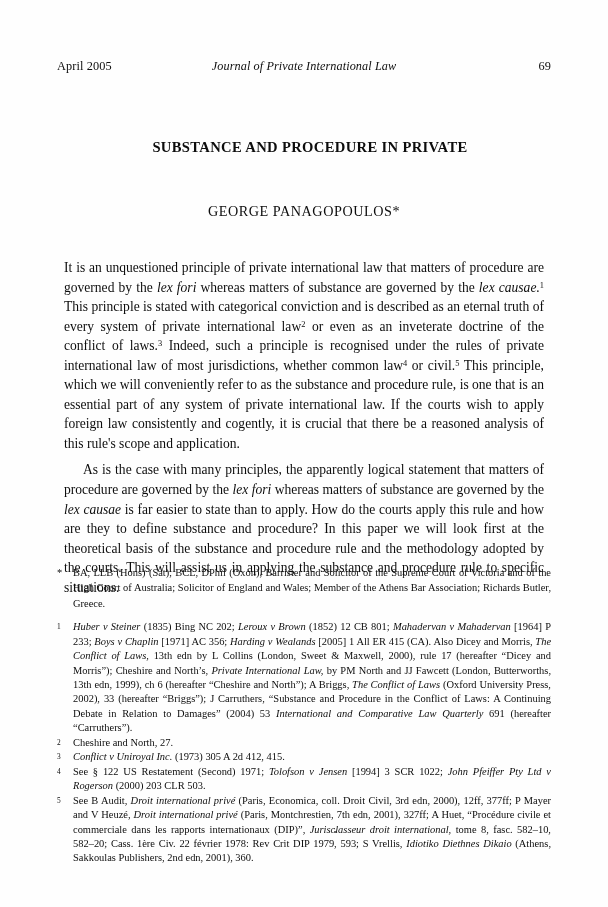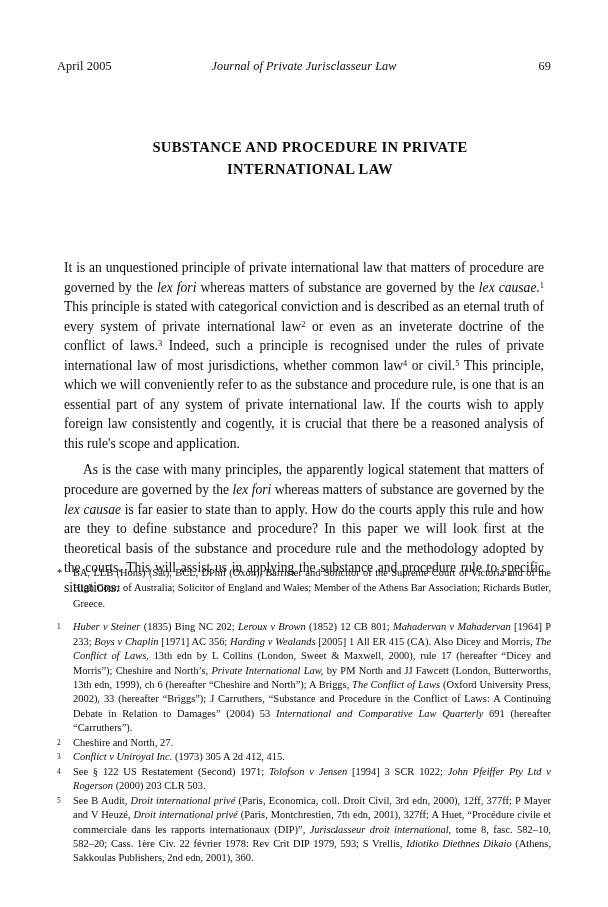--- a/index.html
+++ b/index.html
@@ -137,29 +137,29 @@
     border-radius: 50%;
   }
 </style>
 </head>
 <body>
 
 <div class="page">
 
   <div class="running-head">
     <span class="rh-left">April 2005</span>
-    <span class="rh-center">Journal of Private Jurisclasseur Law</span>
+    <span class="rh-center">Journal of Private International Law</span>
     <span class="rh-right">69</span>
   </div>
 
   <div class="title">
     <div>SUBSTANCE AND PROCEDURE IN PRIVATE</div>
-    <div>INTERNATIONAL LAW</div>
   </div>
 
+  <div class="author">GEORGE PANAGOPOULOS*</div>
 
   <div class="body-text">
     <p>It is an unquestioned principle of private international law that matters of procedure are governed by the <i>lex fori</i> whereas matters of substance are governed by the <i>lex causae.</i><sup>1</sup> This principle is stated with categorical conviction and is described as an eternal truth of every system of private international law<sup>2</sup> or even as an inveterate doctrine of the conflict of laws.<sup>3</sup> Indeed, such a principle is recognised under the rules of private international law of most jurisdictions, whether common law<sup>4</sup> or civil.<sup>5</sup> This principle, which we will conveniently refer to as the substance and procedure rule, is one that is an essential part of any system of private international law. If the courts wish to apply foreign law consistently and cogently, it is crucial that there be a reasoned analysis of this rule's scope and application.</p>
     <p class="indent">As is the case with many principles, the apparently logical statement that matters of procedure are governed by the <i>lex fori</i> whereas matters of substance are governed by the <i>lex causae</i> is far easier to state than to apply. How do the courts apply this rule and how are they to define substance and procedure? In this paper we will look first at the theoretical basis of the substance and procedure rule and the methodology adopted by the courts. This will assist us in applying the substance and procedure rule to specific situations.</p>
   </div>
 
   <div class="footnotes">
     <div class="fn fn-star-block">
       <span class="fn-mark star">*</span>
       <span class="fn-text">BA, LLB (Hons) (Sat), BCL, DPhil (Oxon), Barrister and Solicitor of the Supreme Court of Victoria and of the High Court of Australia; Solicitor of England and Wales; Member of the Athens Bar Association; Richards Butler, Greece.</span>

